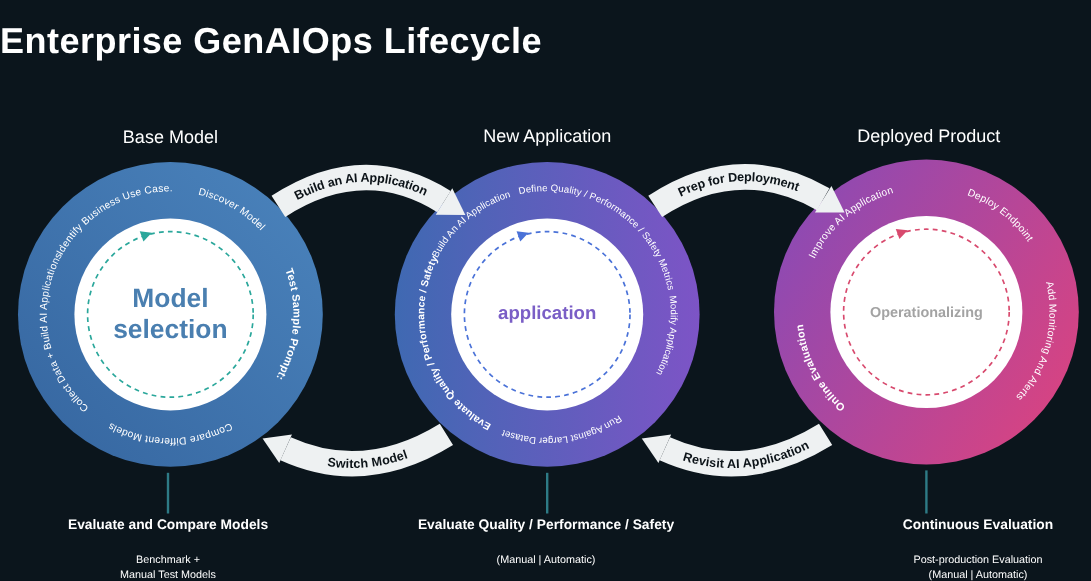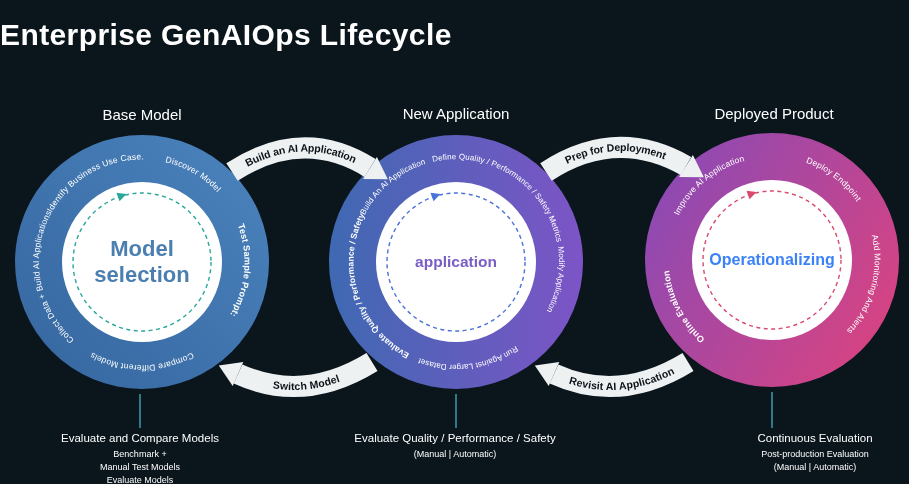--- a/index.html
+++ b/index.html
@@ -6,23 +6,23 @@
   html,body{width:909px;height:484px;background:#0b151c;overflow:hidden}
   body{font-family:"Liberation Sans",sans-serif;position:relative;color:#fff}
   .title{position:absolute;top:18px;left:0;width:100%;text-align:left;
          font-size:30px;font-weight:700;letter-spacing:.4px}
   .col-header{position:absolute;transform:translateX(-50%);font-size:15px;
               font-weight:400;white-space:nowrap}
   .center-label{position:absolute;transform:translate(-50%,-50%);text-align:center;
                 font-weight:700;line-height:1.18;white-space:nowrap}
   .cl1{color:#4a7fb0;font-size:22px}
   .cl2{color:#7a5ec6;font-size:15.5px}
-  .cl3{color:#3b82f6;font-size:16px}
+  .cl3{color:#a3a3a3;font-size:12px}
   .annotation{position:absolute;transform:translateX(-50%);text-align:center;white-space:nowrap}
-  .annotation .heading{font-size:11.5px;font-weight:400;margin-bottom:4px}
+  .annotation .heading{font-size:11.5px;font-weight:700;margin-bottom:16px}
   .annotation .line{font-size:9px;line-height:1.45}
   svg{position:absolute;left:0;top:0}
   .ring-label{fill:#ffffff;font-size:8.5px;letter-spacing:.2px}
   .ring-label.sm{font-size:8px;letter-spacing:.1px}
   .ring-label.bold{font-weight:700;font-size:9px}
   .ring-label.bold.sm{font-size:8.5px}
   .arrow-band{stroke:#eef1f2;stroke-width:21;fill:none}
   .arrow-head{fill:#eef1f2}
   .arrow-label{fill:#0c1318;font-size:10.5px;font-weight:700}
   .conn-line{stroke:#2e7b86;stroke-width:2}

